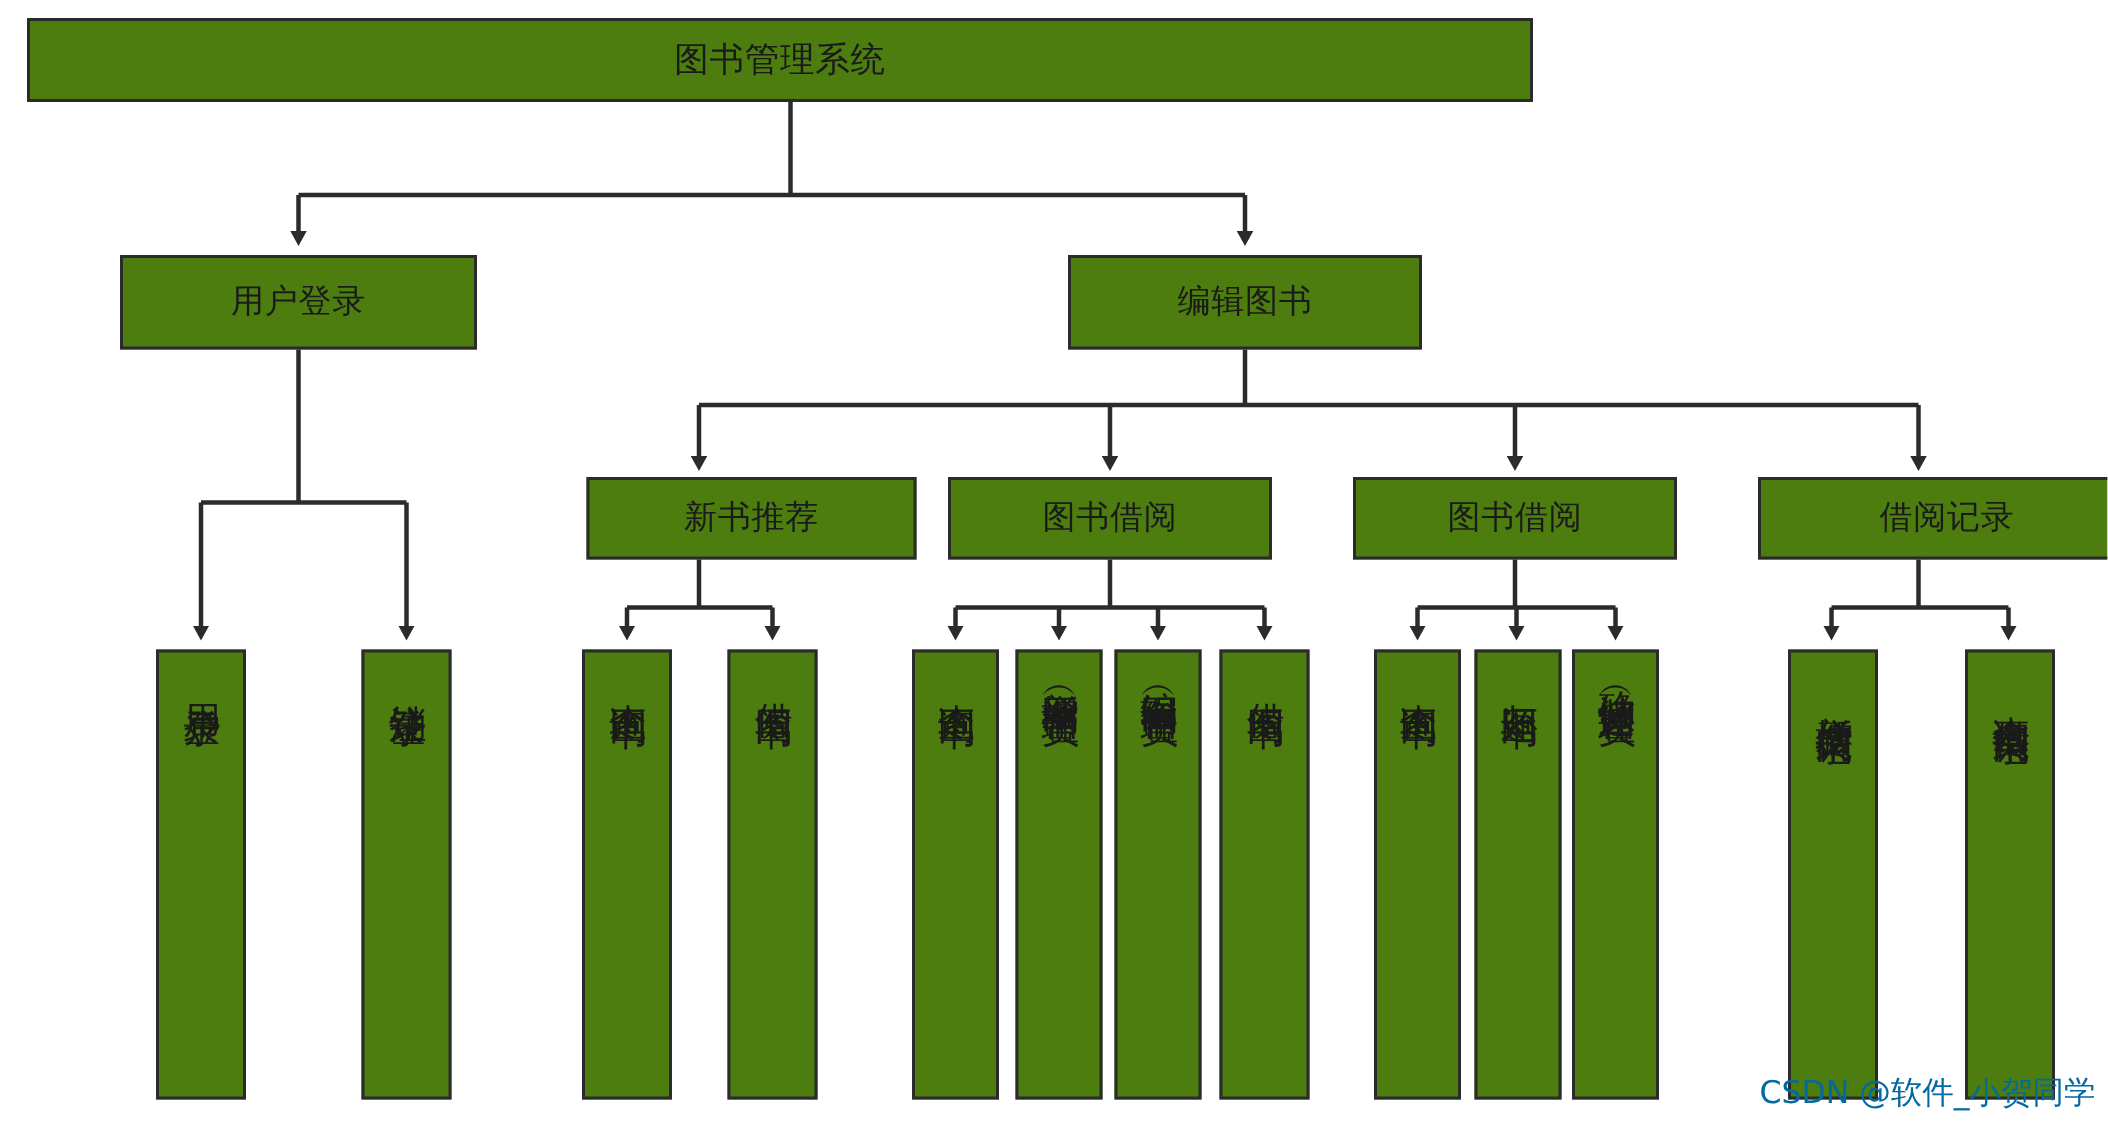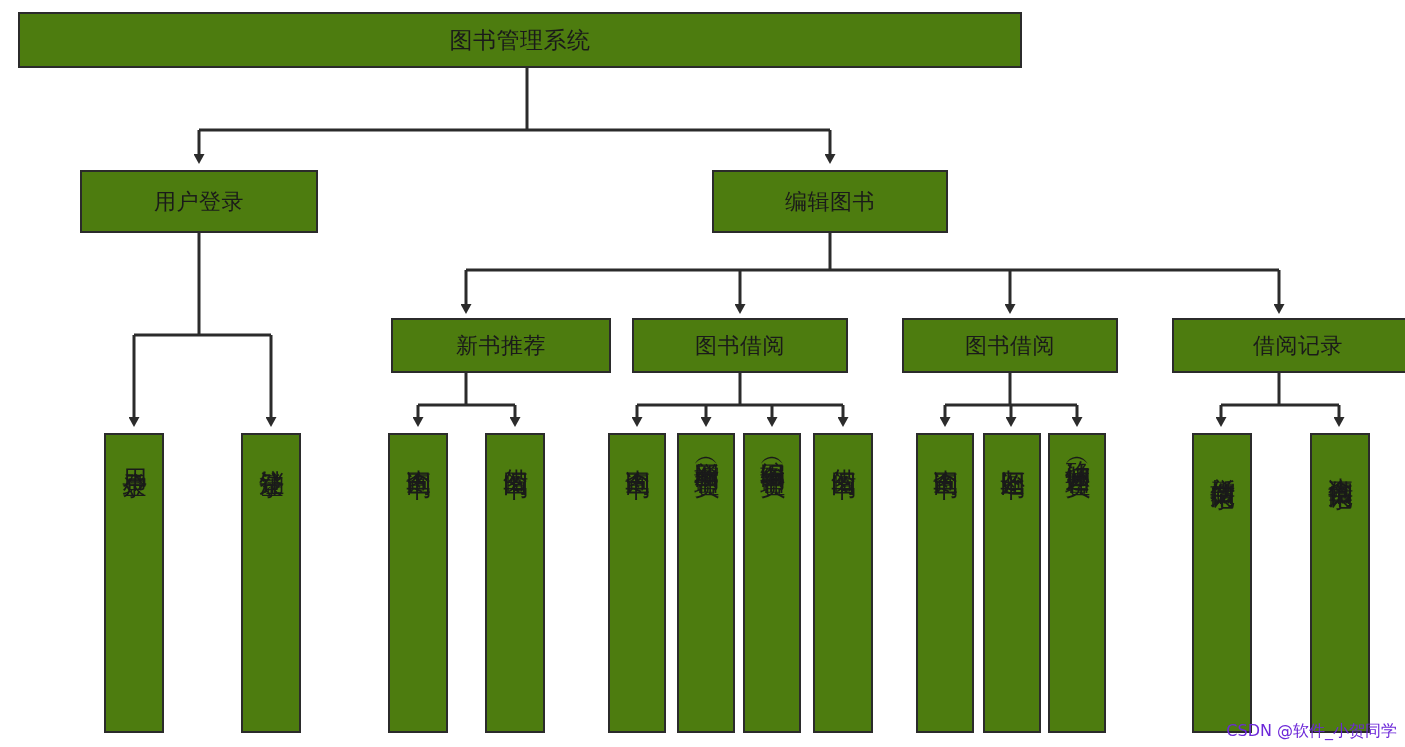--- a/index.html
+++ b/index.html
@@ -56,22 +56,22 @@
     text-orientation: upright;
     font-size: 25px;
     line-height: 1.06;
     letter-spacing: 2px;
   }
   .node.vert.tall .label { font-size: 25px; }
   #watermark {
     position: absolute;
     right: 8px;
     bottom: 5px;
-    font-size: 16px;
-    color: #6d28d9;
+    font-size: 21px;
+    color: #0369a1;
     white-space: nowrap;
     font-family: "DejaVu Sans", "Liberation Sans", sans-serif;
   }
 </style>
 </head>
 <body>
 
 <div id="canvas">
 
   <svg id="edges" viewBox="0 0 1405 747" xmlns="http://www.w3.org/2000/svg">

